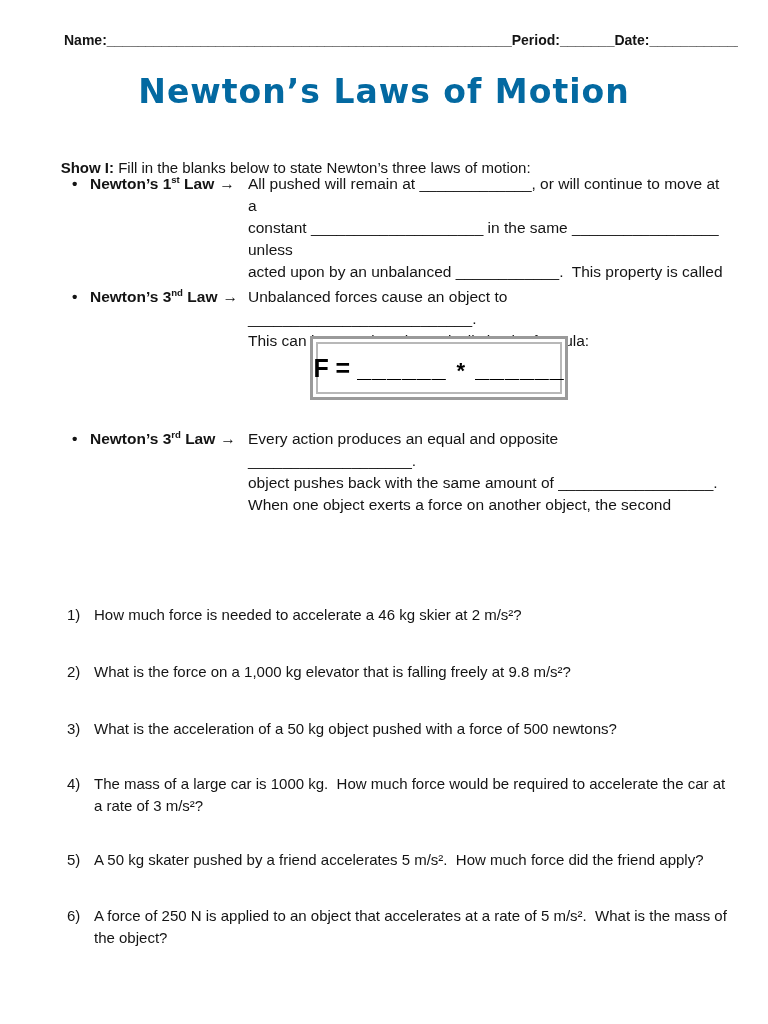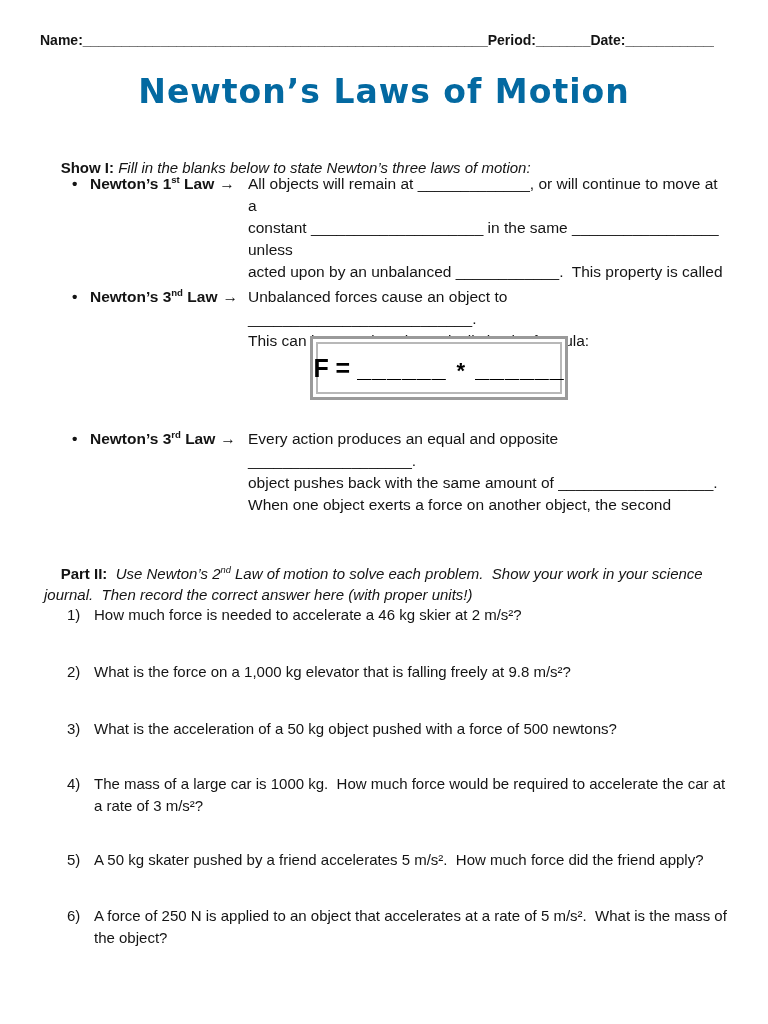--- a/index.html
+++ b/index.html
@@ -7,42 +7,42 @@
     position:relative;
     width:768px; height:1024px;
     margin:0 auto;
     background:#ffffff;
     font-family:"Liberation Sans", sans-serif;
     color:#141414;
     overflow:hidden;
   }
   
   .header {
-    position:absolute; top:32px; left:40px; width:674px;
+    position:absolute; top:32px; left:64px; width:674px;
     display:flex; align-items:baseline;
     font-size:14px; font-weight:bold; white-space:nowrap; overflow:hidden;
   }
   .header .lbl { flex:0 0 auto; }
   .blank { font-weight:bold; letter-spacing:0; }
   .header .gap1 { width:10px; } .header .gap2 { width:8px; }
   
   .title {
     position:absolute; top:72px; left:0; width:100%;
     text-align:center;
     font-family:"DejaVu Sans", sans-serif;
     font-size:33px; font-weight:800; letter-spacing:1px;
     color:#0369a1;
   }
   
   .part-head {
     position:absolute; left:44px; width:682px;
     font-size:15px; line-height:21px; white-space:pre-wrap;
   }
   .part-head .part-label { font-weight:bold; font-style:normal; }
-  .part-head .instruction-text { font-style:italic; }
+  .part-head .instruction-text { }
   #part1-head { top:136px; }
   #part2-head { top:542px; }
   
   .law {
     position:absolute; left:72px; width:652px;
     display:flex; align-items:flex-start;
     font-size:15.5px; line-height:22px;
   }
   #law-1 { top:173px; } #law-2 { top:286px; } #law-3 { top:428px; }
   .law-bullet { flex:0 0 18px; font-weight:bold; }
@@ -94,21 +94,21 @@
   <div class="title">Newton’s Laws of Motion</div>
 
   <div class="part-head" id="part1-head">
     <span class="part-label">Show I:</span><span class="instruction-text"> Fill in the blanks below to state Newton’s three laws of motion:</span>
   </div>
 
   <div class="law" id="law-1">
     <span class="law-bullet">•</span>
     <span class="law-label"><span>Newton’s 1</span><sup>st</sup><span> Law</span><span class="arrow">→</span></span>
     <span class="law-content">
-      <div class="law-line">All objects will remain at _____________, or will continue to move at a</div>
+      <div class="law-line">All pushed will remain at _____________, or will continue to move at a</div>
       <div class="law-line">constant ____________________ in the same _________________ unless</div>
       <div class="law-line">acted upon by an unbalanced ____________.  This property is called</div>
     </span>
   </div>
 
   <div class="law" id="law-2">
     <span class="law-bullet">•</span>
     <span class="law-label"><span>Newton’s 3</span><sup>nd</sup><span> Law</span><span class="arrow">→</span></span>
     <span class="law-content">
       <div class="law-line">Unbalanced forces cause an object to __________________________.</div>
@@ -125,23 +125,20 @@
   <div class="law" id="law-3">
     <span class="law-bullet">•</span>
     <span class="law-label"><span>Newton’s 3</span><sup>rd</sup><span> Law</span><span class="arrow">→</span></span>
     <span class="law-content">
       <div class="law-line">Every action produces an equal and opposite ___________________.</div>
       <div class="law-line">object pushes back with the same amount of __________________.</div>
       <div class="law-line">When one object exerts a force on another object, the second</div>
     </span>
   </div>
 
-  <div class="part-head" id="part2-head">
-    <span class="part-label">Part II:</span><span class="instruction-text"><span>  Use Newton’s 2</span><sup>nd</sup><span> Law of motion to solve each problem.  Show your work in your science journal.  Then record the correct answer here (with proper units!)</span></span>
-  </div>
 
   <div class="question" id="q-1">
     <span class="q-num">1)</span>
     <span class="q-text">How much force is needed to accelerate a 46 kg skier at 2 m/s²?</span>
   </div>
   <div class="question" id="q-2">
     <span class="q-num">2)</span>
     <span class="q-text">What is the force on a 1,000 kg elevator that is falling freely at 9.8 m/s²?</span>
   </div>
   <div class="question" id="q-3">

